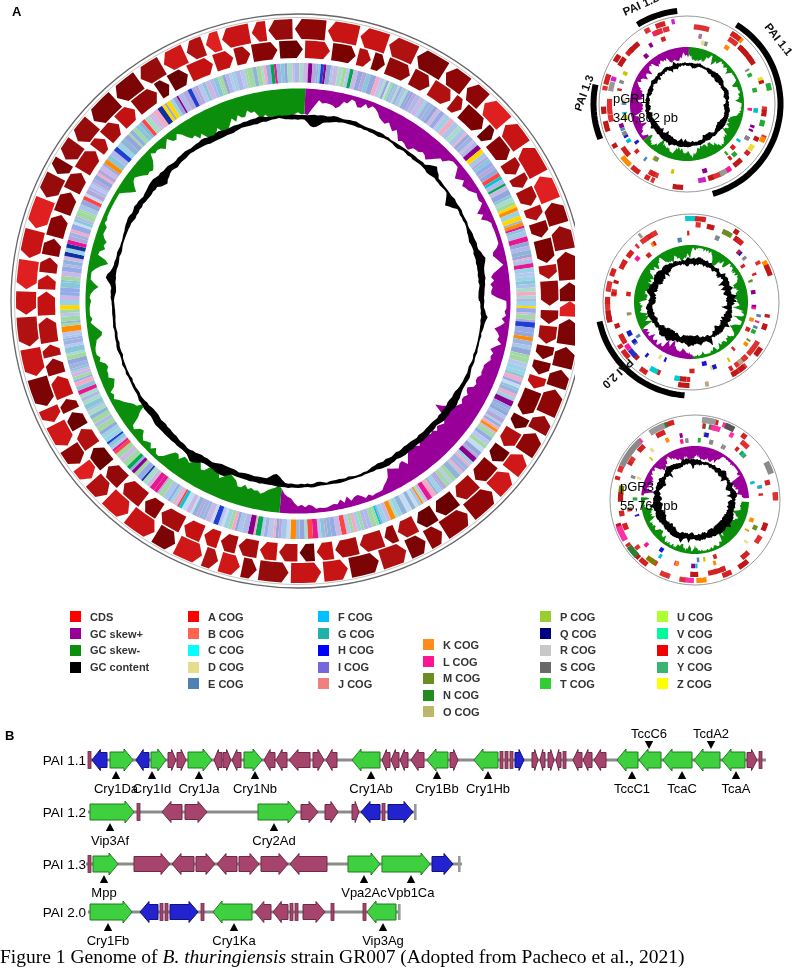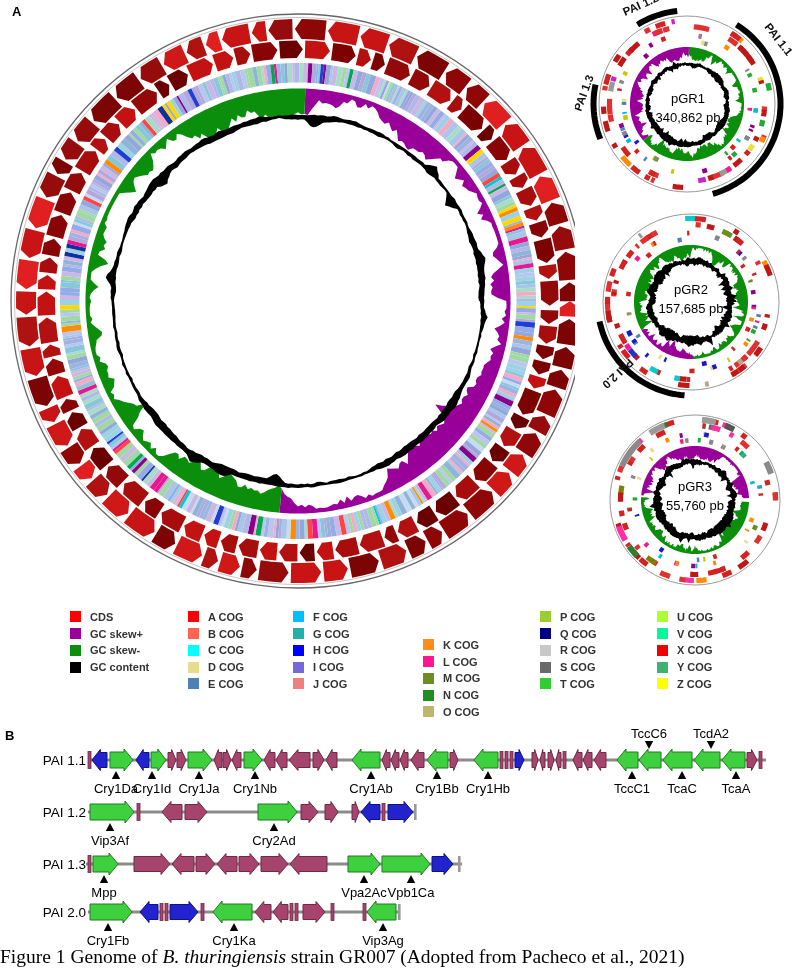--- a/index.html
+++ b/index.html
@@ -7,21 +7,21 @@
         font-family:"Liberation Sans",sans-serif;}
   svg{position:absolute;display:block;}
   .plabel{position:absolute;font-weight:bold;font-size:13px;color:#000;}
   #lblA{left:12px;top:4px;}
   #lblB{left:5px;top:728px;}
   #chrom{left:0;top:0;}
   #pgr1{left:575px;top:0;}
   #pgr2{left:575px;top:210px;}
   #pgr3{left:575px;top:412px;}
   #panelb{left:0;top:716px;}
-  .centerlab{position:absolute;text-align:center;color:#000;font-size:13px;line-height:18.5px;}
+  .centerlab{position:absolute;text-align:left;color:#000;font-size:13px;line-height:18.5px;}
   #chromlab{left:138px;top:269px;width:320px;font-size:13.5px;line-height:19px;}
   #p1lab{left:613px;top:90px;width:150px;}
   #p2lab{left:616px;top:281px;width:150px;}
   #p3lab{left:620px;top:478px;width:150px;}
   .lcol{position:absolute;top:611px;}
   .litem{display:flex;align-items:center;height:11.6px;margin-bottom:5.2px;}
   .lsw{width:11px;height:11px;margin-right:9px;display:inline-block;flex:0 0 11px;}
   .llb{font-size:11px;font-weight:600;color:#333;white-space:nowrap;}
   #caption{position:absolute;left:0;top:946px;width:800px;font-family:"Liberation Serif",serif;
            font-size:19.5px;color:#000;white-space:nowrap;}
@@ -826,24 +826,20 @@
         </g>
         <g>
           <path d="M158.3,92.0L158.9,92.7L159.9,93.5L158.8,94.2L157.9,94.9L156.8,95.6L156.8,96.3L156.7,97.0L157.2,97.8L156.8,98.5L156.7,99.2L156.7,99.9L157.4,100.8L156.9,101.4L157.5,102.3L156.5,102.9L156.4,103.6L156.7,104.4L156.7,105.2L157.2,106.2L157.4,107.1L156.7,107.6L156.1,108.2L155.2,108.6L155.8,109.7L155.9,110.6L155.0,111.0L154.6,111.7L153.6,112.0L152.7,112.4L152.7,113.2L153.2,114.4L153.9,115.7L154.8,117.2L152.9,116.9L151.3,116.7L150.1,116.8L149.4,117.2L149.7,118.3L148.7,118.5L148.9,119.6L148.0,119.8L147.9,120.7L147.6,121.4L147.1,122.1L146.5,122.5L145.4,122.4L145.6,123.7L144.3,123.4L143.9,124.1L143.6,124.9L142.3,124.5L142.1,125.4L141.4,125.8L140.4,125.6L140.3,126.8L139.8,127.3L138.6,126.8L137.8,126.8L137.1,127.1L136.5,127.5L137.2,130.2L137.6,132.6L138.0,135.3L136.8,134.6L135.0,132.7L133.9,132.2L133.0,132.1L131.9,131.4L130.9,130.7L130.5,131.7L129.6,131.4L129.2,132.6L128.2,131.9L127.8,133.0L127.2,133.8L126.6,134.4L126.1,135.9L125.0,134.5L124.3,134.6L123.5,134.3L122.6,133.7L121.9,133.8L121.1,133.7L120.5,134.5L119.7,134.0L119.0,135.1L118.3,135.9L117.5,135.4L116.8,135.2L116.0,135.2L115.2,136.3L114.4,136.5L113.6,136.9L112.9,136.2L112.2,135.2L111.5,134.4L110.8,134.3L110.1,133.8L109.5,132.7L108.9,132.4L108.0,132.9L107.2,133.6L106.5,133.1L105.8,132.9L105.3,132.0L104.5,131.9L104.0,131.2L103.0,132.0L102.0,132.6L101.6,131.4L101.0,131.0L100.6,130.0L99.7,130.3L98.7,130.9L97.7,131.1L96.9,131.2L96.6,130.1L95.6,130.4L94.6,130.6L93.7,130.6L92.7,130.8L91.9,130.6L91.2,130.2L90.7,129.5L90.6,128.3L89.9,128.0L89.6,127.0L89.4,126.1L88.2,126.4L87.2,126.3L86.2,126.3L86.1,125.2L85.0,125.3L84.5,124.6L84.1,123.9L84.1,122.8L84.2,121.6L84.5,120.3L83.3,120.4L83.4,119.4L83.3,118.5L83.2,117.6L82.0,117.6L80.7,117.6L80.6,116.8L80.6,115.9L79.8,115.5L79.8,114.6L79.0,114.3L79.3,113.2L78.1,113.0L77.0,112.7L77.4,111.6L76.8,111.1L77.0,110.2L75.9,109.8L75.4,109.2L75.0,108.6L74.6,107.9L74.0,107.3L73.0,106.8L72.7,106.1L72.5,105.3L73.0,104.3L72.5,103.7L71.9,103.0L72.4,102.1L71.9,101.4L72.6,100.4L72.0,99.8L71.1,99.1L70.9,98.3L70.8,97.5L71.4,96.7L71.5,95.9L72.2,95.1L72.2,94.3L73.2,93.5L73.7,92.7L73.5,92.0L74.1,91.3L73.0,90.5L74.1,89.8L74.5,89.1L74.5,88.4L75.2,87.7L75.3,87.0L75.2,86.3L74.5,85.4L74.2,84.6L73.3,83.7L72.5,82.8L71.8,81.8L71.9,81.0L72.4,80.3L72.3,79.5L73.3,78.9L74.2,78.4L73.7,77.4L74.4,76.8L74.8,76.2L74.5,75.2L75.5,74.8L76.6,74.5L76.6,73.6L77.9,73.4L77.4,72.3L78.3,72.0L79.2,71.6L78.9,70.6L78.8,69.6L78.5,68.6L79.3,68.2L78.9,67.0L79.5,66.5L79.2,65.3L79.7,64.6L80.9,64.6L81.1,63.7L81.4,63.0L81.7,62.1L82.6,62.0L82.8,61.0L83.7,60.8L84.5,60.5L85.5,60.5L86.2,60.0L86.9,59.7L87.0,58.7L87.3,57.8L87.9,57.3L88.4,56.7L88.6,55.7L89.6,55.7L90.0,54.8L91.0,55.0L91.7,54.6L92.8,54.8L93.3,54.2L94.0,53.9L94.4,53.0L95.5,53.5L96.1,52.9L97.2,53.4L97.9,53.1L98.3,52.2L98.6,51.1L99.6,51.4L100.3,51.1L101.1,51.0L102.2,51.8L102.7,51.1L103.7,51.8L104.2,50.7L105.0,50.9L105.9,51.4L106.6,51.1L107.0,49.9L107.8,49.7L108.6,50.3L109.4,50.6L110.2,50.6L110.8,49.7L111.4,48.7L112.1,47.8L112.9,47.2L113.7,47.5L114.5,48.3L115.2,48.4L116.0,48.8L116.8,48.4L117.5,48.3L118.3,47.9L119.1,47.6L119.8,48.8L120.5,48.8L121.3,48.6L122.2,47.9L123.1,47.2L123.9,47.2L124.7,47.4L125.5,47.5L126.2,47.8L126.8,48.9L127.6,48.6L128.2,49.3L128.7,50.3L129.6,50.1L130.2,50.9L130.9,51.0L131.8,50.7L132.8,50.5L133.2,51.4L133.6,52.4L134.1,53.2L135.0,53.1L135.9,52.9L136.7,53.0L137.0,54.2L137.2,55.2L138.0,55.3L138.6,55.9L139.2,56.3L139.4,57.2L140.1,57.5L140.8,57.9L141.7,58.0L142.3,58.4L143.2,58.4L144.1,58.6L144.1,59.7L144.2,60.7L144.2,61.8L144.7,62.3L145.0,63.0L145.5,63.5L146.0,64.0L147.0,64.1L148.9,63.4L150.3,63.2L150.5,64.1L150.2,65.3L150.0,66.4L151.1,66.5L151.7,67.0L152.0,67.7L153.3,67.8L152.8,69.0L153.3,69.6L152.9,70.7L153.7,71.1L154.2,71.7L154.4,72.4L154.3,73.3L154.1,74.2L154.6,74.8L154.4,75.7L155.5,76.1L156.3,76.5L156.7,77.2L158.3,77.4L157.4,78.5L156.2,79.7L155.4,80.7L155.7,81.4L156.4,81.9L156.3,82.7L156.2,83.5L156.5,84.1L158.0,84.6L159.8,85.1L162.2,85.5L160.5,86.5L160.0,87.4L159.3,88.2L159.0,89.0L160.0,89.7L161.1,90.4L161.2,91.2L161.5,92.0L151.7,92.0L151.2,91.4L150.8,90.8L151.3,90.2L151.8,89.5L151.2,88.9L151.1,88.3L152.1,87.6L152.1,86.9L152.4,86.2L151.6,85.7L150.4,85.3L149.3,84.9L148.6,84.5L148.5,83.9L148.4,83.3L149.0,82.5L149.7,81.7L150.6,80.7L149.6,80.4L148.3,80.2L146.9,80.1L145.3,80.2L147.2,78.7L147.7,77.9L149.6,76.3L148.3,76.2L147.9,75.8L147.3,75.3L146.3,75.2L144.1,75.8L143.1,75.7L145.5,73.5L146.6,72.2L148.3,70.2L147.8,69.7L147.6,69.1L146.6,68.9L145.8,68.8L146.3,67.5L145.4,67.3L144.1,67.6L142.9,67.8L142.0,67.7L142.5,66.4L141.8,66.2L141.1,66.0L141.5,64.6L141.7,63.5L141.6,62.6L141.1,62.1L140.5,61.7L139.9,61.4L139.5,60.9L138.3,61.3L137.3,61.5L136.8,61.2L136.5,60.4L136.3,59.5L136.1,58.6L135.5,58.2L134.9,57.9L134.2,57.7L133.6,57.4L133.0,57.2L131.9,57.9L131.6,57.0L130.8,57.1L130.6,56.0L130.0,55.6L128.9,56.5L128.2,56.5L127.8,55.6L127.4,54.7L126.7,54.5L126.1,54.3L125.3,54.6L124.8,54.0L124.1,54.1L123.2,55.1L122.4,55.5L122.0,54.4L121.3,54.2L120.5,55.0L119.8,55.8L119.1,56.3L118.6,55.1L118.0,54.0L117.3,53.7L116.7,54.5L116.0,53.6L115.3,54.3L114.7,54.0L114.1,54.8L113.5,56.0L112.9,56.2L112.3,56.6L111.6,56.3L111.0,56.1L110.1,55.0L109.3,54.0L108.8,54.9L107.9,53.9L107.2,54.0L106.7,54.8L106.1,55.2L105.6,55.8L104.6,54.7L104.0,55.1L103.3,55.1L102.7,55.4L102.1,55.8L101.4,55.8L100.8,56.1L100.1,56.4L99.5,56.7L98.9,56.9L98.3,57.3L97.7,57.6L97.2,58.1L96.7,58.7L96.1,59.0L96.2,60.3L95.8,60.9L95.2,61.2L95.3,62.4L94.4,62.3L93.7,62.4L93.5,63.2L94.6,65.6L94.8,66.8L92.7,65.2L91.7,65.0L89.8,63.9L90.0,65.0L90.3,66.3L90.3,67.2L90.5,68.2L90.5,69.0L89.6,69.1L88.8,69.2L88.4,69.7L88.7,70.6L88.4,71.2L87.6,71.4L87.5,72.1L87.7,72.9L87.9,73.8L87.2,74.0L85.8,73.9L85.9,74.6L84.6,74.6L83.3,74.6L83.5,75.5L83.1,75.9L83.6,76.9L82.7,77.2L83.3,78.1L82.9,78.6L82.2,79.0L82.1,79.7L82.8,80.6L82.4,81.1L81.8,81.5L80.6,81.9L79.2,82.1L79.4,82.9L79.7,83.6L80.4,84.4L81.3,85.2L81.0,85.8L79.7,86.3L80.7,87.0L81.1,87.7L81.3,88.4L80.5,88.9L80.2,89.5L80.8,90.2L80.7,90.8L80.9,91.4L79.9,92.0L80.7,92.6L80.1,93.3L79.0,93.9L78.2,94.6L77.1,95.4L77.3,96.1L77.3,96.8L77.4,97.4L77.5,98.1L77.6,98.8L78.0,99.4L78.5,100.0L78.0,100.8L78.2,101.4L78.3,102.1L79.4,102.5L79.6,103.1L79.5,103.9L79.1,104.7L79.4,105.3L79.7,105.9L80.4,106.4L81.3,106.7L81.4,107.4L82.3,107.7L82.9,108.1L82.4,109.1L82.8,109.7L82.3,110.7L82.6,111.3L82.7,112.0L83.4,112.4L84.0,112.8L84.0,113.6L84.6,114.0L84.4,114.9L85.3,115.1L86.3,115.2L87.6,115.0L88.2,115.3L89.3,115.2L89.4,115.9L89.8,116.4L89.5,117.6L90.4,117.6L91.2,117.7L91.4,118.4L92.7,117.8L93.6,117.7L93.8,118.4L94.9,118.0L95.4,118.4L95.2,119.6L96.0,119.6L96.8,119.4L97.3,119.8L97.8,120.1L98.2,120.5L98.7,120.7L99.3,121.0L99.8,121.3L100.0,122.0L100.2,122.9L100.9,122.9L101.8,122.4L102.2,122.9L102.9,122.8L103.0,124.2L103.5,124.6L103.9,125.2L104.2,126.2L104.9,126.2L105.2,127.3L106.0,126.9L106.7,126.6L107.6,125.8L108.5,124.6L108.9,125.2L109.6,124.9L110.0,126.1L110.8,125.1L111.2,126.0L111.9,125.3L112.5,125.6L113.1,125.6L113.6,126.2L114.2,125.6L114.8,125.5L115.4,125.5L116.0,125.5L116.6,125.8L117.2,125.5L117.8,126.1L118.4,126.2L119.0,125.9L119.6,126.3L120.1,125.7L120.8,125.9L121.3,125.5L121.8,125.0L122.4,124.9L123.1,125.6L124.0,126.6L124.9,127.6L125.5,127.6L125.9,126.4L126.8,127.5L127.1,126.2L127.9,126.6L128.5,126.5L129.5,127.3L130.1,126.8L130.5,126.1L131.3,126.4L131.4,125.0L132.0,124.9L132.9,125.1L134.0,125.8L134.9,126.1L135.5,125.8L136.1,125.4L136.7,125.1L137.2,124.6L137.5,123.8L137.6,122.9L137.4,121.5L137.8,121.0L138.5,120.9L139.4,120.9L139.5,120.0L139.8,119.4L139.7,118.3L139.5,117.2L139.3,116.1L139.7,115.7L140.5,115.6L141.4,115.7L142.6,115.9L143.5,115.9L144.4,115.8L144.5,115.1L144.6,114.4L145.8,114.5L145.2,113.2L145.4,112.6L145.8,112.1L145.5,111.2L144.9,110.1L146.2,110.1L147.5,110.2L147.2,109.3L146.5,108.2L146.0,107.3L146.3,106.8L147.8,106.8L149.1,106.7L149.3,106.1L148.5,105.1L148.8,104.6L149.0,104.0L150.0,103.7L150.6,103.2L150.6,102.6L150.4,101.9L151.0,101.4L151.8,100.9L152.3,100.4L152.6,99.8L149.9,98.6L147.7,97.6L146.0,96.7L148.8,96.6L149.4,96.1L151.3,95.7L152.2,95.2L151.8,94.5L152.5,93.9L151.7,93.2L152.2,92.6L152.4,92.0Z" fill="#000000"></path>
         </g>
         <g>
           <path d="M109.5,185.3L105.5,184.9L101.5,184.4L97.5,183.7L93.6,182.8L89.7,181.7L85.9,180.5L82.1,179.1L78.4,177.6L74.7,175.9L71.1,174.0L67.7,172.0L64.3,169.9L61.0,167.6L57.8,165.1L54.7,162.6L51.7,159.9L48.8,157.0L46.1,154.1L43.5,151.0L41.0,147.8L38.7,144.6L36.5,141.2L34.4,137.7L32.5,134.2L30.8,130.5L29.2,126.8L27.8,123.1L26.6,119.2L25.5,115.4L24.5,111.4" fill="none" stroke="#000" stroke-width="6"></path>
         </g>
       </g>
       <text transform="translate(54,148) rotate(137)" font-size="11.5" font-weight="600" fill="#111">PAI 2.0</text>
     </svg>
-  <div class="centerlab" id="p2lab">
-    <div>pGR2</div>
-    <div>157,685 pb</div>
-  </div>
 
   <svg id="pgr3" width="225" height="196" viewBox="0 0 225 196">
       <g>
         <circle cx="120" cy="88" r="85" fill="none" stroke="#999" stroke-width="1"></circle>
         <g>
           <path d="M90.3,13.2L93.2,12.1L96.1,11.1L99.1,10.3" fill="none" stroke="#d42222" stroke-width="5.2"></path>
           <path d="M52.6,43.9L54.3,41.5L56.0,39.1L57.9,36.8" fill="none" stroke="#d42222" stroke-width="5.2"></path>
           <path d="M133.9,14.8L136.6,15.4L139.3,16.1L142.0,16.8" fill="none" stroke="#2e7d32" stroke-width="5.2"></path>
           <path d="M94.9,164.5L91.6,163.3L88.4,162.1L85.3,160.6" fill="none" stroke="#e03030" stroke-width="5.2"></path>
           <path d="M118.3,162.5L117.0,162.4L115.6,162.4" fill="none" stroke="#d42222" stroke-width="5.2"></path>
@@ -993,21 +989,21 @@
         </div>
         <div class="litem">
           <span class="lsw" style="background: rgb(230, 220, 140);"></span>
           <span class="llb">D COG</span>
         </div>
         <div class="litem">
           <span class="lsw" style="background: rgb(79, 130, 180);"></span>
           <span class="llb">E COG</span>
         </div>
       </div>
-      <div class="lcol" style="left: 293px; text-align: center;">
+      <div class="lcol" style="left: 318px; text-align: center;">
         <div class="litem">
           <span class="lsw" style="background: rgb(0, 191, 255);"></span>
           <span class="llb">F COG</span>
         </div>
         <div class="litem">
           <span class="lsw" style="background: rgb(32, 178, 170);"></span>
           <span class="llb">G COG</span>
         </div>
         <div class="litem">
           <span class="lsw" style="background: rgb(0, 0, 255);"></span>

